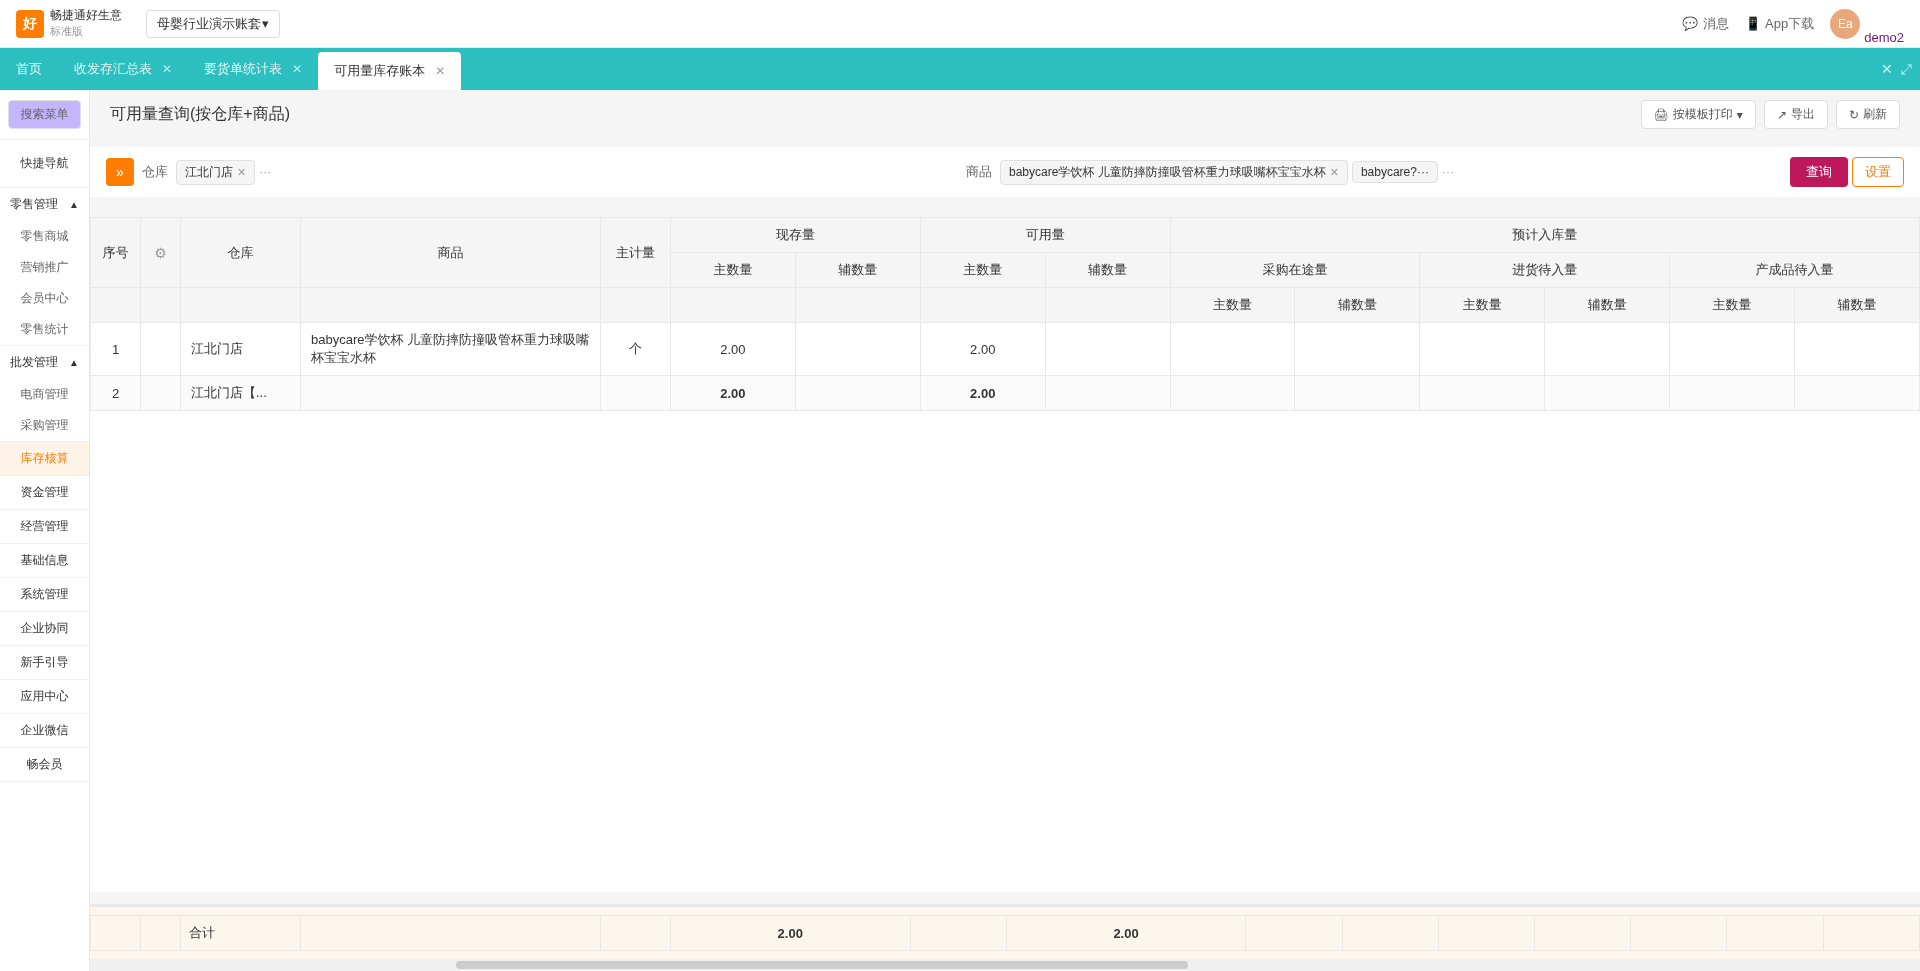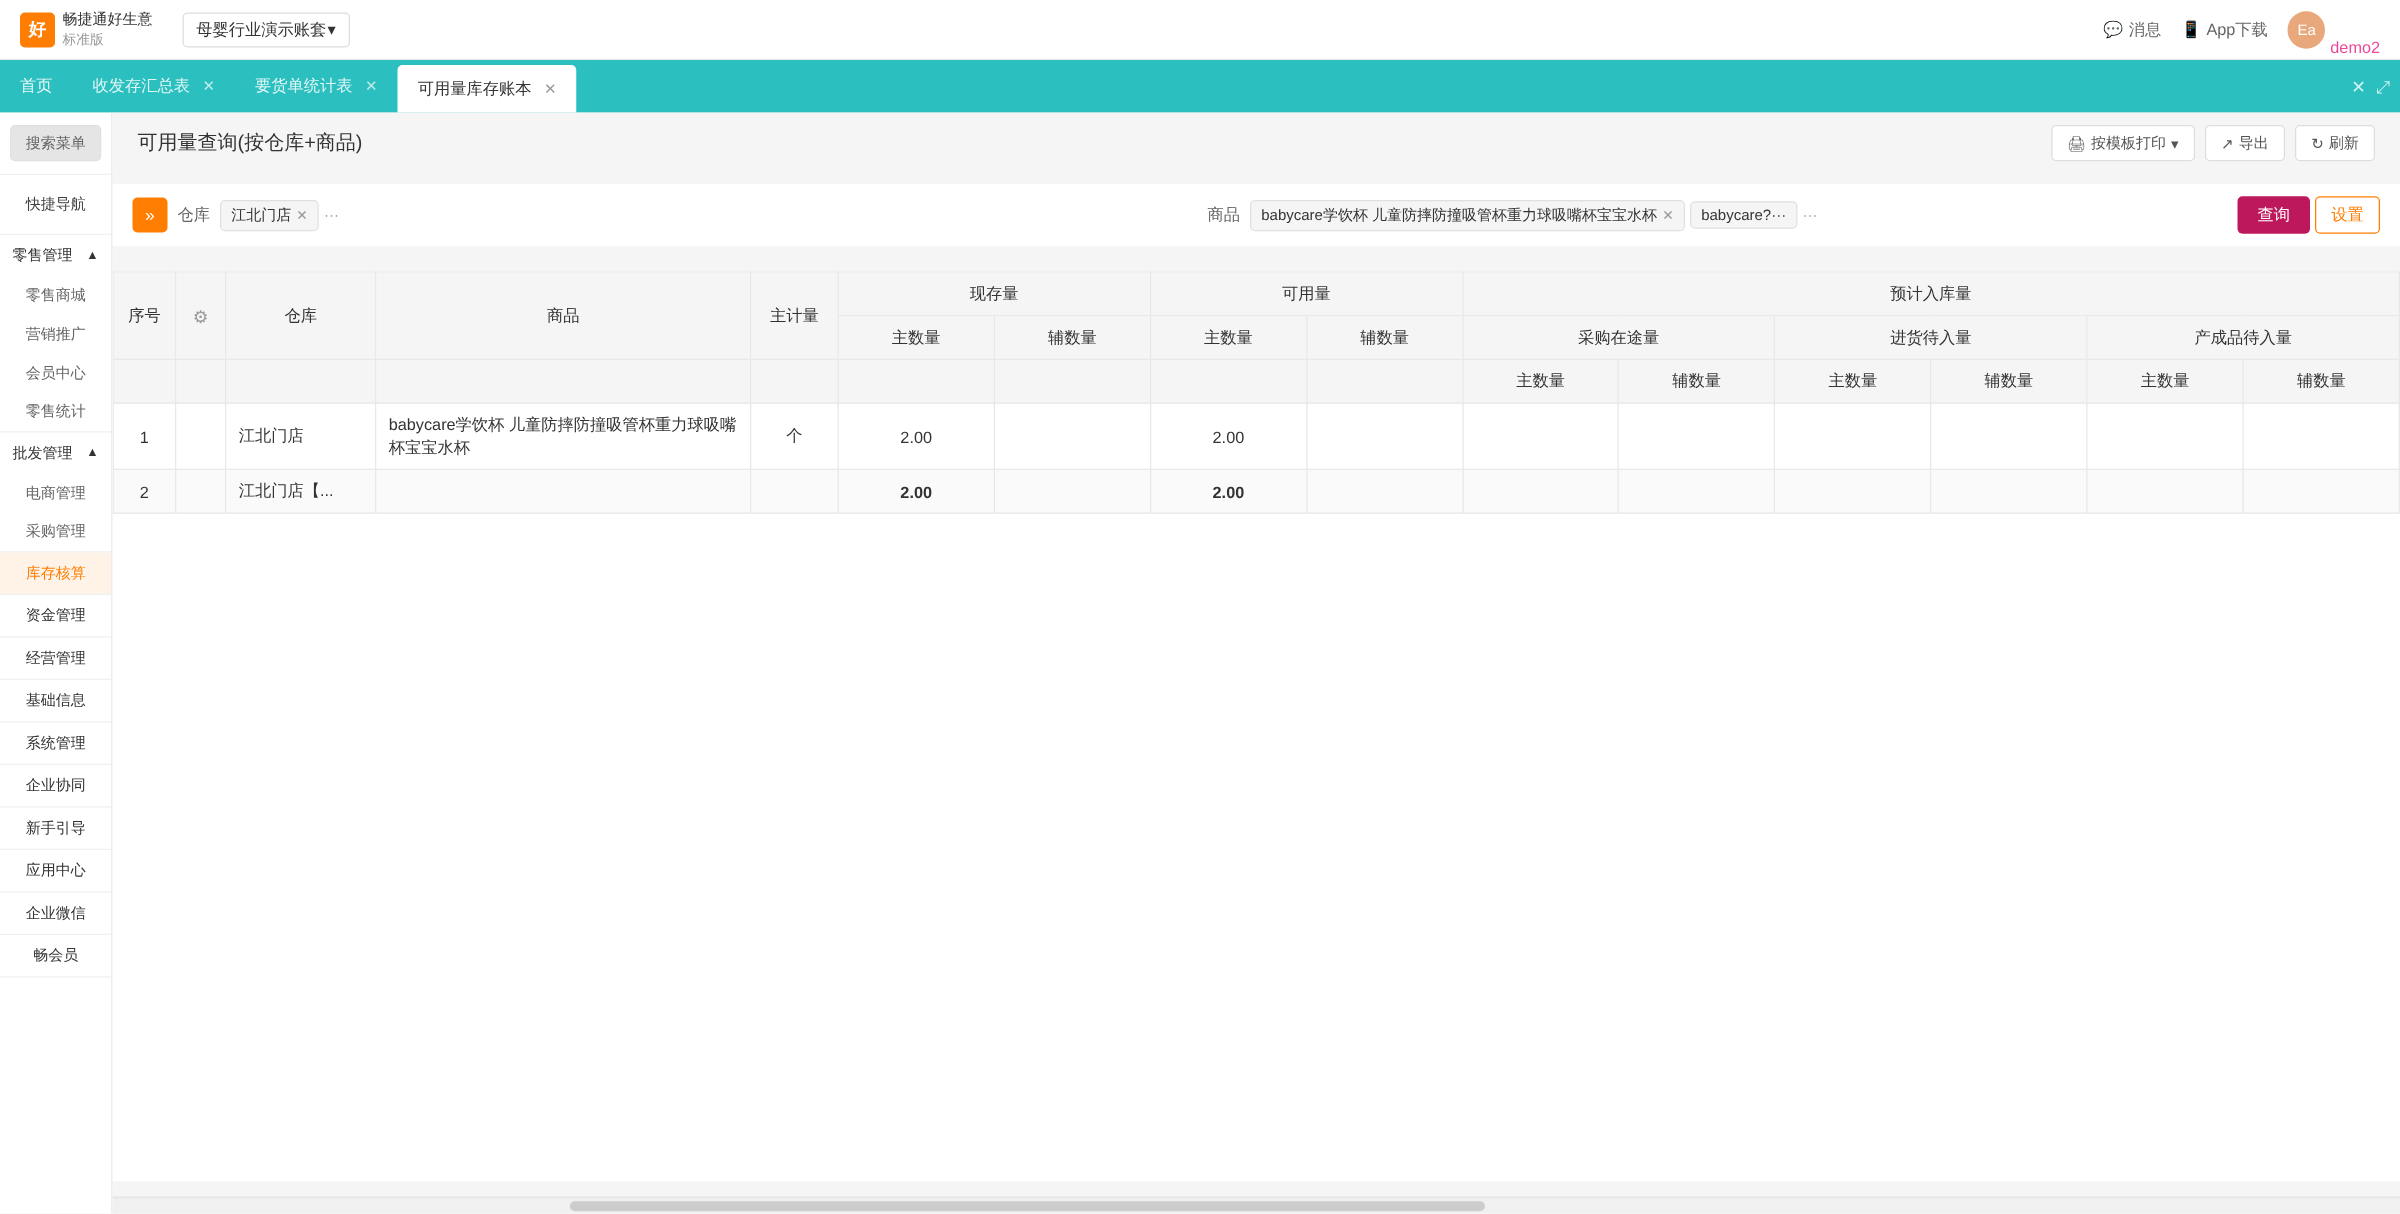--- a/index.html
+++ b/index.html
@@ -18,21 +18,21 @@
     }
     .top-bar-left { display: flex; align-items: center; gap: 8px; }
     .logo-area { display: flex; align-items: center; gap: 6px; }
     .logo-icon { width: 28px; height: 28px; background: #ff7d00; border-radius: 4px; display: flex; align-items: center; justify-content: center; color: white; font-size: 14px; font-weight: bold; }
     .logo-text { font-size: 12px; color: #333; line-height: 1.3; }
     .logo-sub { font-size: 11px; color: #999; }
     .industry-selector { display: flex; align-items: center; gap: 1px; padding: 4px 10px; border: 1px solid #ddd; border-radius: 4px; cursor: pointer; color: #333; font-size: 13px; margin-left: 16px; }
     .top-bar-right { display: flex; align-items: center; gap: 16px; }
     .top-bar-action { display: flex; align-items: center; gap: 4px; color: #666; font-size: 13px; cursor: pointer; }
     .avatar { width: 30px; height: 30px; border-radius: 50%; background: #e8a87c; display: flex; align-items: center; justify-content: center; color: white; font-size: 12px; }
-    .username { color: #ec4899; font-size: 13px; margin-top: 27px; }
+    .username { color: #701a75; font-size: 13px; margin-top: 27px; }
 
     
     .tab-bar {
       height: 42px;
       background: #2bbfbf;
       display: flex;
       align-items: stretch;
       flex-shrink: 0;
     }
     .tab-item {
@@ -71,21 +71,21 @@
       flex-shrink: 0;
       overflow-y: auto;
     }
     .sidebar-search {
       padding: 10px 8px;
       border-bottom: 1px solid #f0f0f0;
     }
     .sidebar-search-btn {
       width: 100%;
       padding: 5px;
-      background: #e5e5e5;
+      background: #c4b5fd;
       border: 1px solid #e0e0e0;
       border-radius: 4px;
       color: #666;
       font-size: 12px;
       cursor: pointer;
       text-align: center;
     }
     .sidebar-nav {
       padding: 6px 0;
       border-bottom: 1px solid #f0f0f0;
@@ -505,20 +505,43 @@
             <td></td>
             <td></td>
             <td></td>
             <td></td>
           </tr>
         </tbody>
       </table>
     </div>
 
     <div class="table-footer">
+      <div style="display:flex; align-items:center; padding:8px 0; border-top:1px solid #e8e8e8; background:#fdf6ec;">
+        <table style="width:100%; border-collapse:collapse; font-size:13px;">
+          <tbody>
+              <tr>
+            <td style="width:50px; border:1px solid #e8e8e8; padding:8px; text-align:center;"></td>
+            <td style="width:40px; border:1px solid #e8e8e8; padding:8px; text-align:center;"></td>
+            <td style="width:120px; border:1px solid #e8e8e8; padding:8px; text-align:left;">合计</td>
+            <td style="width:300px; border:1px solid #e8e8e8; padding:8px;"></td>
+            <td style="width:70px; border:1px solid #e8e8e8; padding:8px;"></td>
+            <td style="border:1px solid #e8e8e8; padding:8px; text-align:center; font-weight:600;">2.00</td>
+            <td style="border:1px solid #e8e8e8; padding:8px;"></td>
+            <td style="border:1px solid #e8e8e8; padding:8px; text-align:center; font-weight:600;">2.00</td>
+            <td style="border:1px solid #e8e8e8; padding:8px;"></td>
+            <td style="border:1px solid #e8e8e8; padding:8px;"></td>
+            <td style="border:1px solid #e8e8e8; padding:8px;"></td>
+            <td style="border:1px solid #e8e8e8; padding:8px;"></td>
+            <td style="border:1px solid #e8e8e8; padding:8px;"></td>
+            <td style="border:1px solid #e8e8e8; padding:8px;"></td>
+            <td style="border:1px solid #e8e8e8; padding:8px;"></td>
+          </tr>
+        </tbody>
+          </table>
+      </div>
       <div class="scrollbar-area">
         <div class="scrollbar-thumb"></div>
       </div>
     </div>
 
   </div>
 
 </div>
 
 </body></html>

